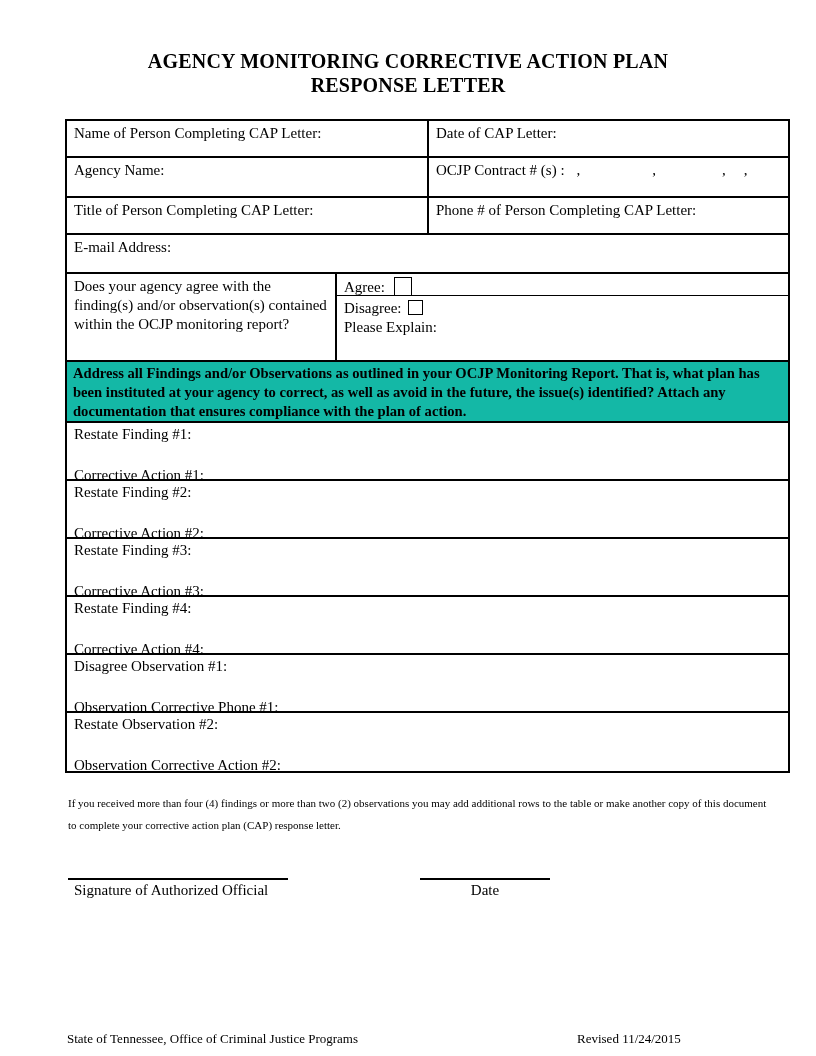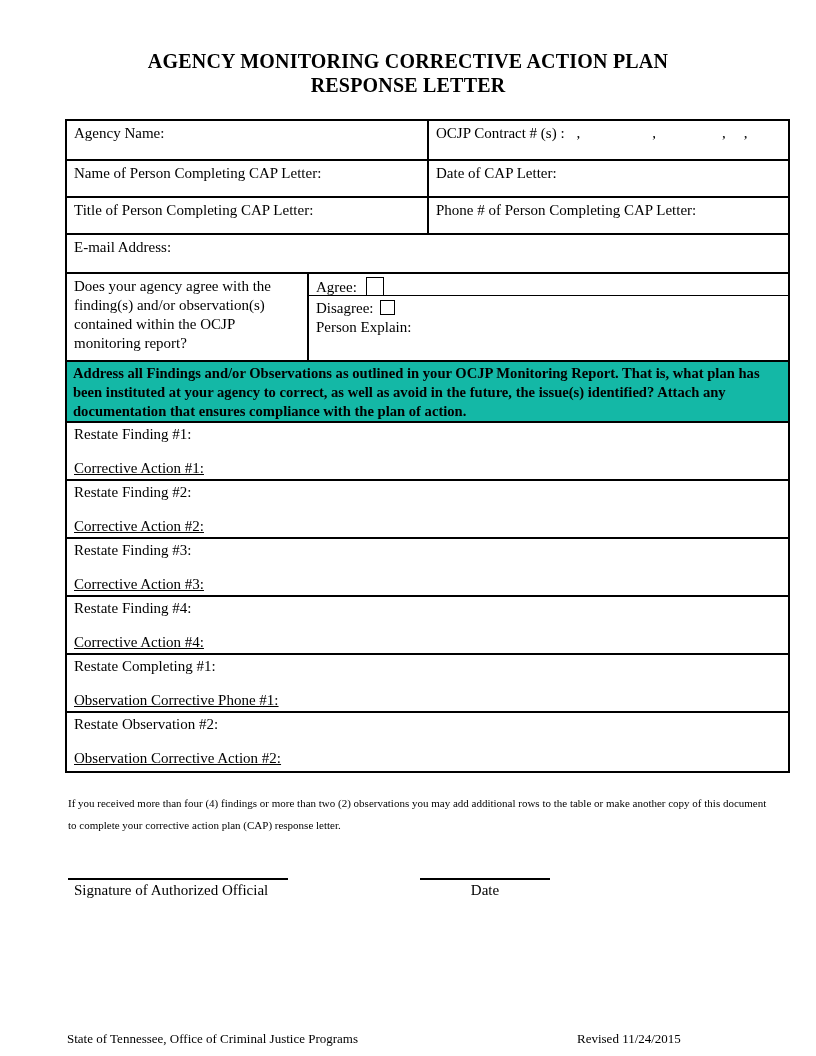--- a/index.html
+++ b/index.html
@@ -40,21 +40,21 @@
   .cell { padding: 3px 7px; font-size: 15px; line-height: 19px; }
   .cell + .cell { border-left: 2px solid #000; }
 
   .h40 { height: 40px; }
   .h37 { height: 37px; }
   .h39 { height: 39px; }
   .hq  { height: 88px; }
 
   .w-left  { width: 360px; }
   .w-right { flex: 1; }
-  .wq-left { width: 240px; }
+  .wq-left { width: 268px; }
 
   .q-right { flex: 1; display: flex; flex-direction: column; padding: 0; }
   .sub-agree    { height: 22px; border-bottom: 1px solid #000; padding: 3px 7px; font-size: 15px; line-height: 19px; }
   .sub-disagree { flex: 1; padding: 3px 7px; font-size: 15px; line-height: 19px; }
 
   .checkbox {
     display: inline-block;
     border: 1px solid #000;
     background: #fff;
     vertical-align: -4px;
@@ -73,21 +73,21 @@
   }
 
   .f-row {
     height: 58px;
     padding: 2px 7px;
     font-size: 15px;
     line-height: 19px;
     border-bottom: 2px solid #000;
   }
   .f-row:last-child { border-bottom: none; }
-  .f-action { margin-top: 15px; text-decoration: underline; }
+  .f-action { margin-top: 22px; }
 
   .contract-comma { display: inline-block; }
   .cs1 { margin-left: 12px; }
   .cs2 { margin-left: 72px; }
   .cs3 { margin-left: 66px; }
   .cs4 { margin-left: 18px; }
 
   .note {
     margin: 20px 0 0 68px;
     width: 704px;
@@ -112,35 +112,35 @@
 <div class="page">
 
   <div class="title">
     <div>AGENCY MONITORING CORRECTIVE ACTION PLAN</div>
     <div>RESPONSE LETTER</div>
   </div>
 
 
   <div class="form-table">
 
+    <div class="row h37">
+      <div class="cell w-left">
+        <span>Name of Person Completing CAP Letter:</span>
+      </div>
+      <div class="cell w-right">
+        <span>Date of CAP Letter:</span>
+      </div>
+    </div>
+
     <div class="row h40">
       <div class="cell w-left">
         <span>Agency Name:</span>
       </div>
       <div class="cell w-right">
         <span>OCJP Contract # (s) :</span><span class="contract-comma cs1">,</span><span class="contract-comma cs2">,</span><span class="contract-comma cs3">,</span><span class="contract-comma cs4">,</span>
-      </div>
-    </div>
-
-    <div class="row h37">
-      <div class="cell w-left">
-        <span>Name of Person Completing CAP Letter:</span>
-      </div>
-      <div class="cell w-right">
-        <span>Date of CAP Letter:</span>
       </div>
     </div>
 
     <div class="row h37">
       <div class="cell w-left">
         <span>Title of Person Completing CAP Letter:</span>
       </div>
       <div class="cell w-right">
         <span>Phone # of Person Completing CAP Letter:</span>
       </div>
@@ -155,21 +155,21 @@
     <div class="row hq">
       <div class="cell wq-left">
         <span>Does your agency agree with the finding(s) and/or observation(s) contained within the OCJP monitoring report?</span>
       </div>
       <div class="cell q-right">
         <div class="sub-agree">
           <span>Agree:</span><span class="checkbox cb-agree"></span>
         </div>
         <div class="sub-disagree">
           <div><span>Disagree:</span><span class="checkbox cb-disagree"></span></div>
-          <div>Person Explain:</div>
+          <div>Please Explain:</div>
         </div>
       </div>
     </div>
 
     <div class="banner">Address all Findings and/or Observations as outlined in your OCJP Monitoring Report.  That is, what plan has been instituted at your agency to correct, as well as avoid in the future, the issue(s) identified?   Attach any documentation that ensures compliance with the plan of action.</div>
 
     <div class="f-row">
       <div>Restate Finding #1:</div>
       <div class="f-action">Corrective Action #1:</div>
     </div>
@@ -179,21 +179,21 @@
     </div>
     <div class="f-row">
       <div>Restate Finding #3:</div>
       <div class="f-action">Corrective Action #3:</div>
     </div>
     <div class="f-row">
       <div>Restate Finding #4:</div>
       <div class="f-action">Corrective Action #4:</div>
     </div>
     <div class="f-row">
-      <div>Restate Completing #1:</div>
+      <div>Disagree Observation #1:</div>
       <div class="f-action">Observation Corrective Phone #1:</div>
     </div>
     <div class="f-row">
       <div>Restate Observation #2:</div>
       <div class="f-action">Observation Corrective Action #2:</div>
     </div>
 
   </div>
 
   <p class="note">If you received more than four (4) findings or more than two (2) observations you may add additional rows to the table or make another copy of this document to complete your corrective action plan (CAP) response letter.</p>

